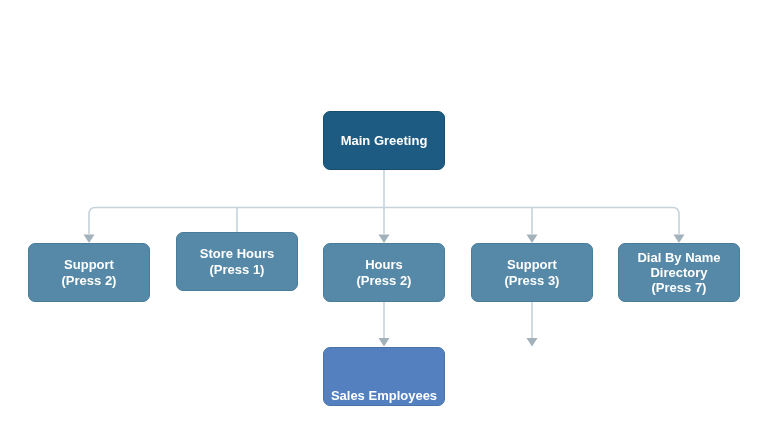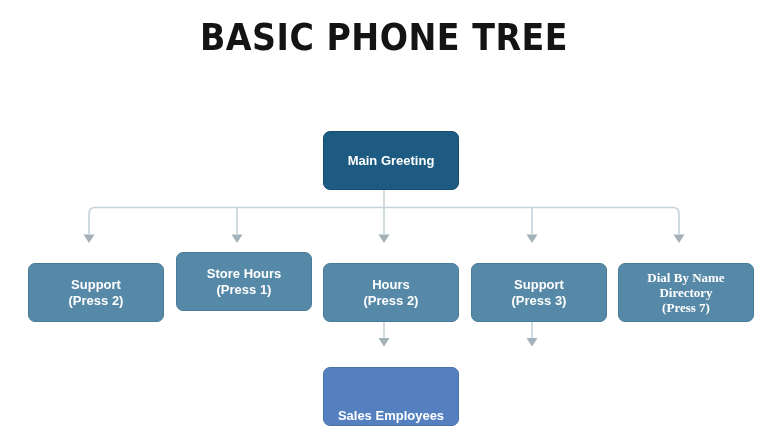--- a/index.html
+++ b/index.html
@@ -37,56 +37,54 @@
   .connectors path {
     stroke: var(--connector, #c6d3db);
     stroke-width: 1.6;
     fill: none;
   }
   .connectors polygon {
     fill: var(--arrowhead, #a2b1ba);
   }
   .node {
     position: absolute;
-    width: 136px;
+    width: 122px;
     height: 59px;
     border-radius: 7px;
     box-sizing: border-box;
     display: flex;
     flex-direction: column;
     justify-content: center;
     align-items: center;
     text-align: center;
     color: #ffffff;
     font-weight: bold;
     font-size: 13px;
     line-height: 15.5px;
     padding: 2px 3px;
-    margin-top: 20px;
   }
   .root-node {
     background: var(--root-fill, #1d5b82);
     border: 1px solid var(--root-border, #16506f);
   }
   .l1-node {
     background: var(--level1-fill, #5689a7);
     border: 1px solid var(--level1-border, #497e9c);
   }
   .l2-node {
     background: var(--level2-fill, #5480bf);
     border: 1px solid var(--level2-border, #4a74ae);
   }
   .node span { display: block; }
 </style>
 </head>
 <body>
 
 <div class="canvas">
 
-  <div class="title">BASIC PHONE TREE</div>
 
   <svg class="connectors" width="768" height="439" viewBox="0 0 768 439">
 
     <path d="M384 170 V234"></path>
 
     <path d="M89 234 V214 Q89 207.5 95.5 207.5 H672.5 Q679 207.5 679 214 V234"></path>
 
     <path d="M237 207.5 V234"></path>
     <path d="M532 207.5 V234"></path>
 
@@ -115,21 +113,21 @@
     <span>(Press 1)</span>
   </div>
   <div class="node l1-node" style="left:323px; top:243px;">
     <span>Hours</span>
     <span>(Press 2)</span>
   </div>
   <div class="node l1-node" style="left:471px; top:243px;">
     <span>Support</span>
     <span>(Press 3)</span>
   </div>
-  <div class="node l1-node" style="left:618px; top:243px; line-height:15px;font-family:Liberation Serif, serif;">
+  <div class="node l1-node" style="left:618px; top:243px; line-height:15px;">
     <span>Dial By Name Directory</span>
     <span>(Press 7)</span>
   </div>
 
   <div class="node l2-node" style="left:323px; top:347px;justify-content:flex-end;">
     <span>Sales Employees</span>
   </div>
 
 </div>
 

